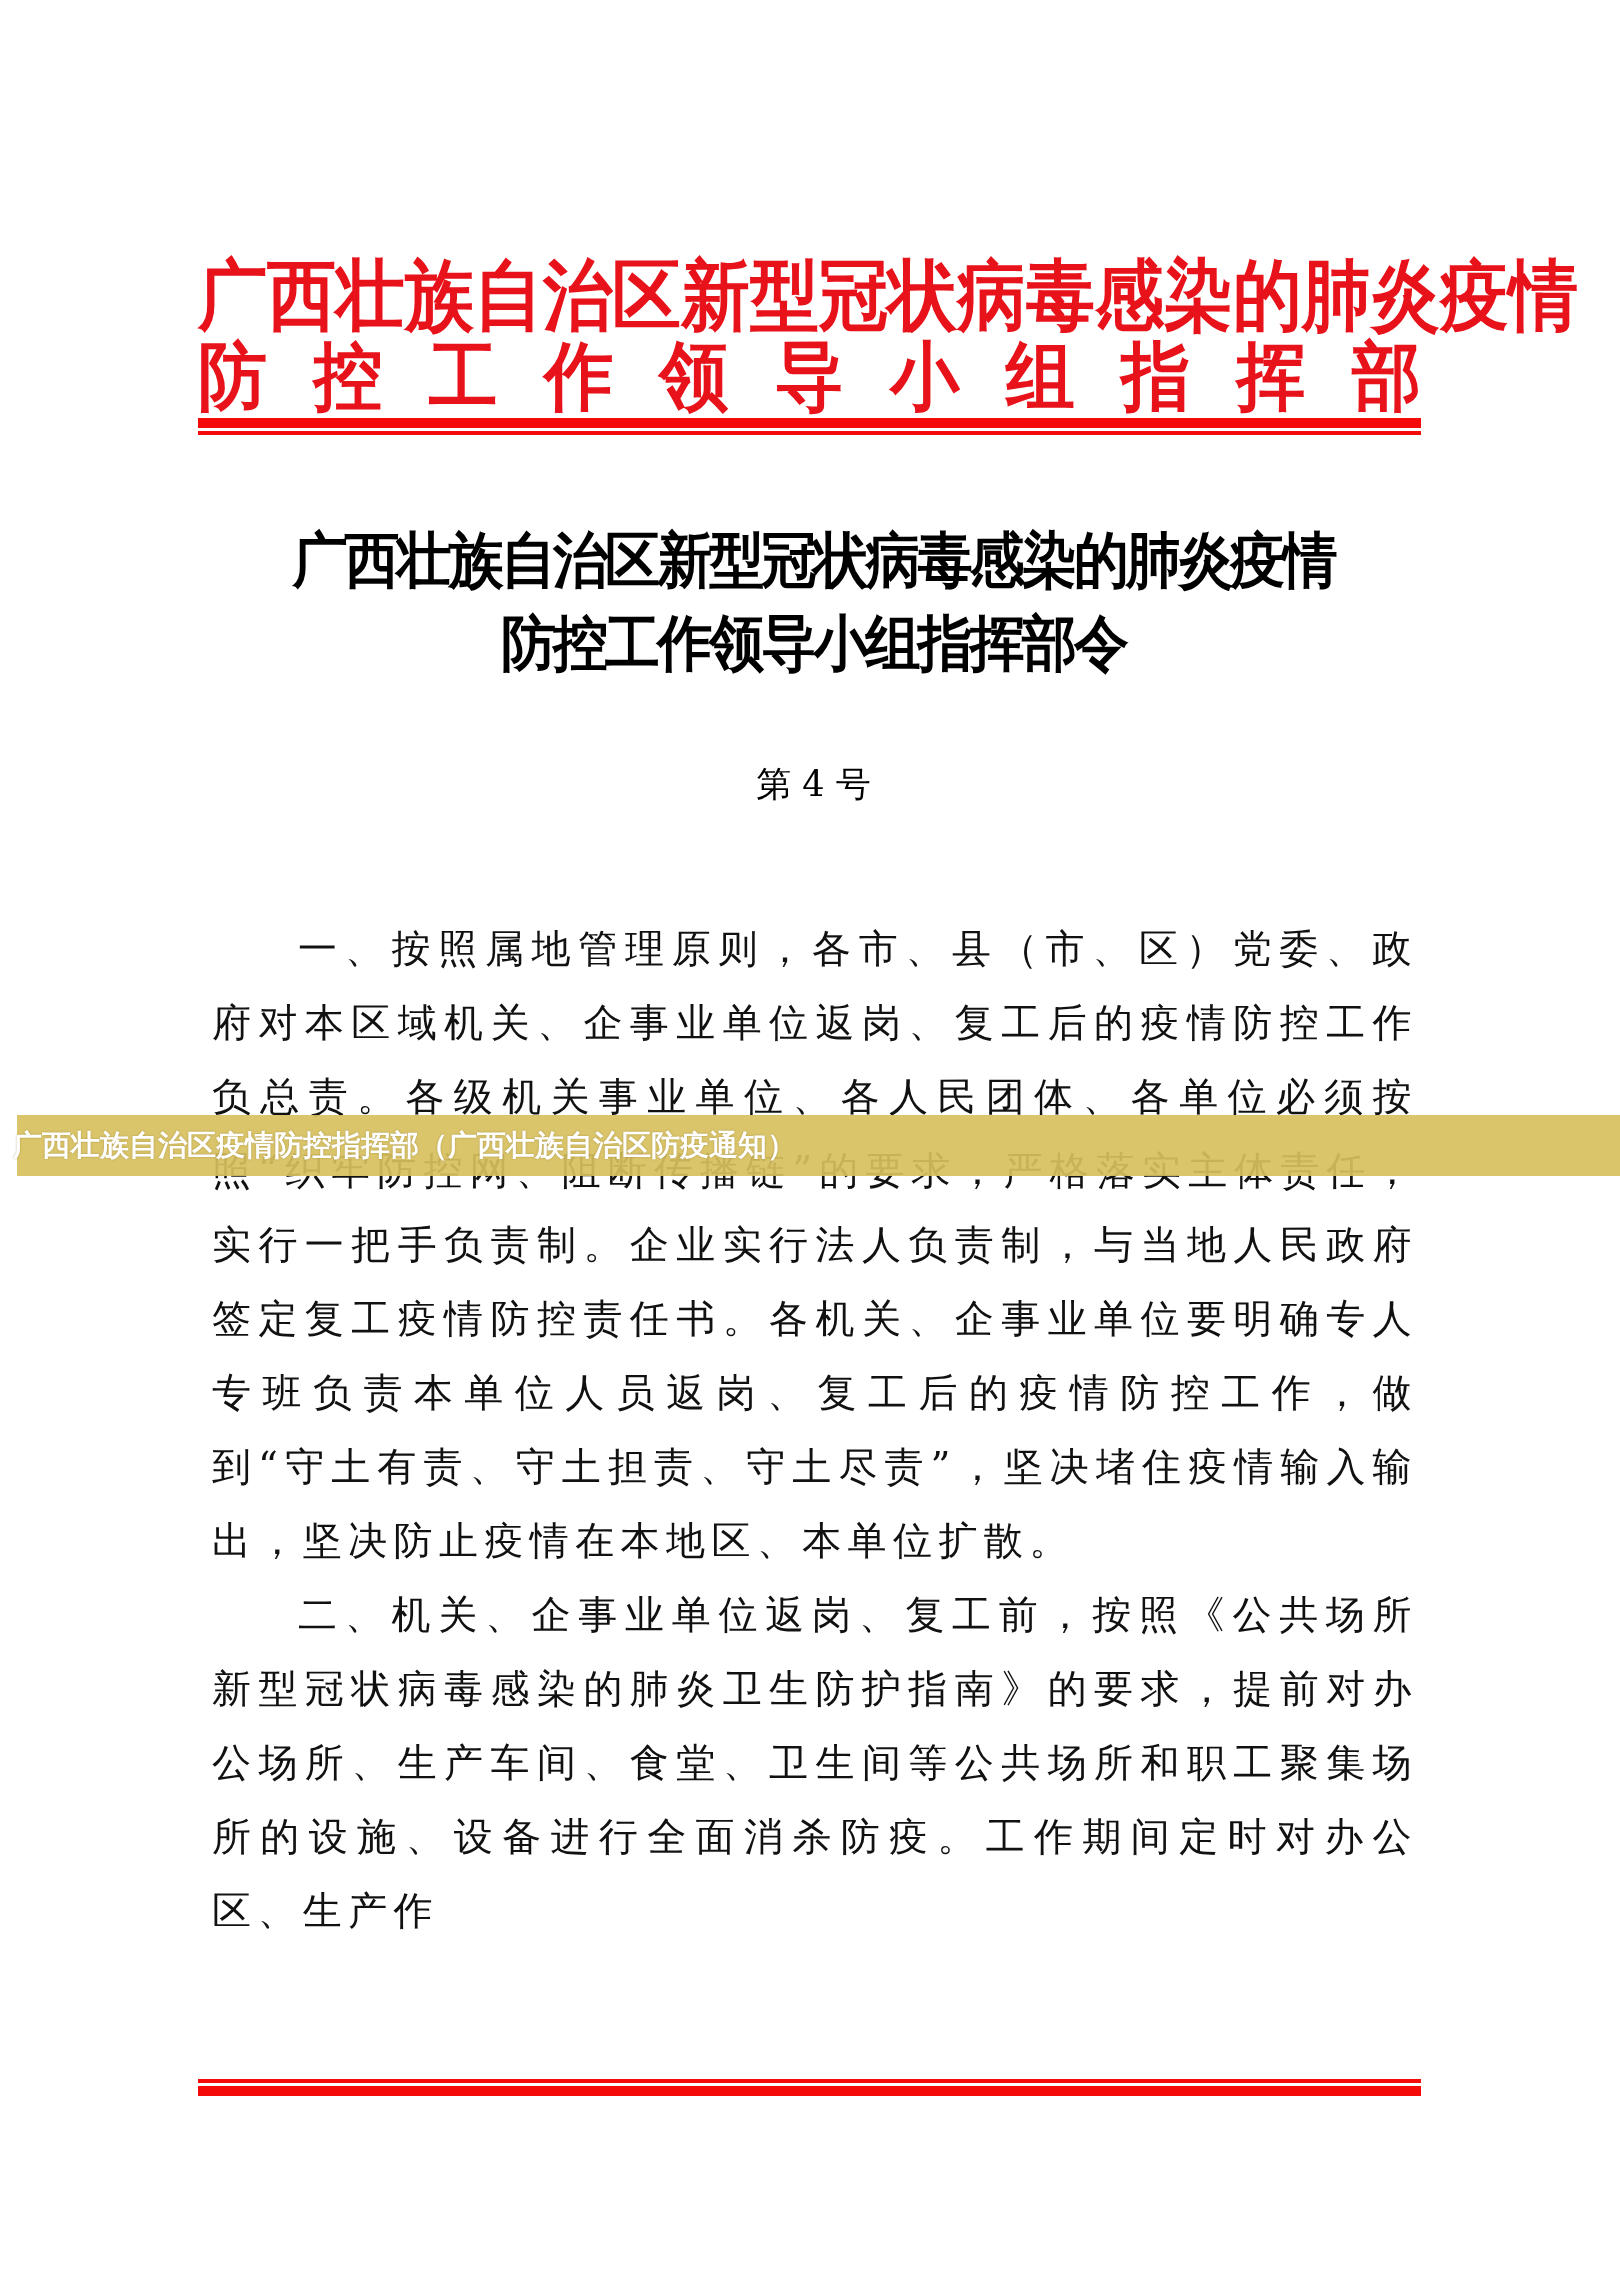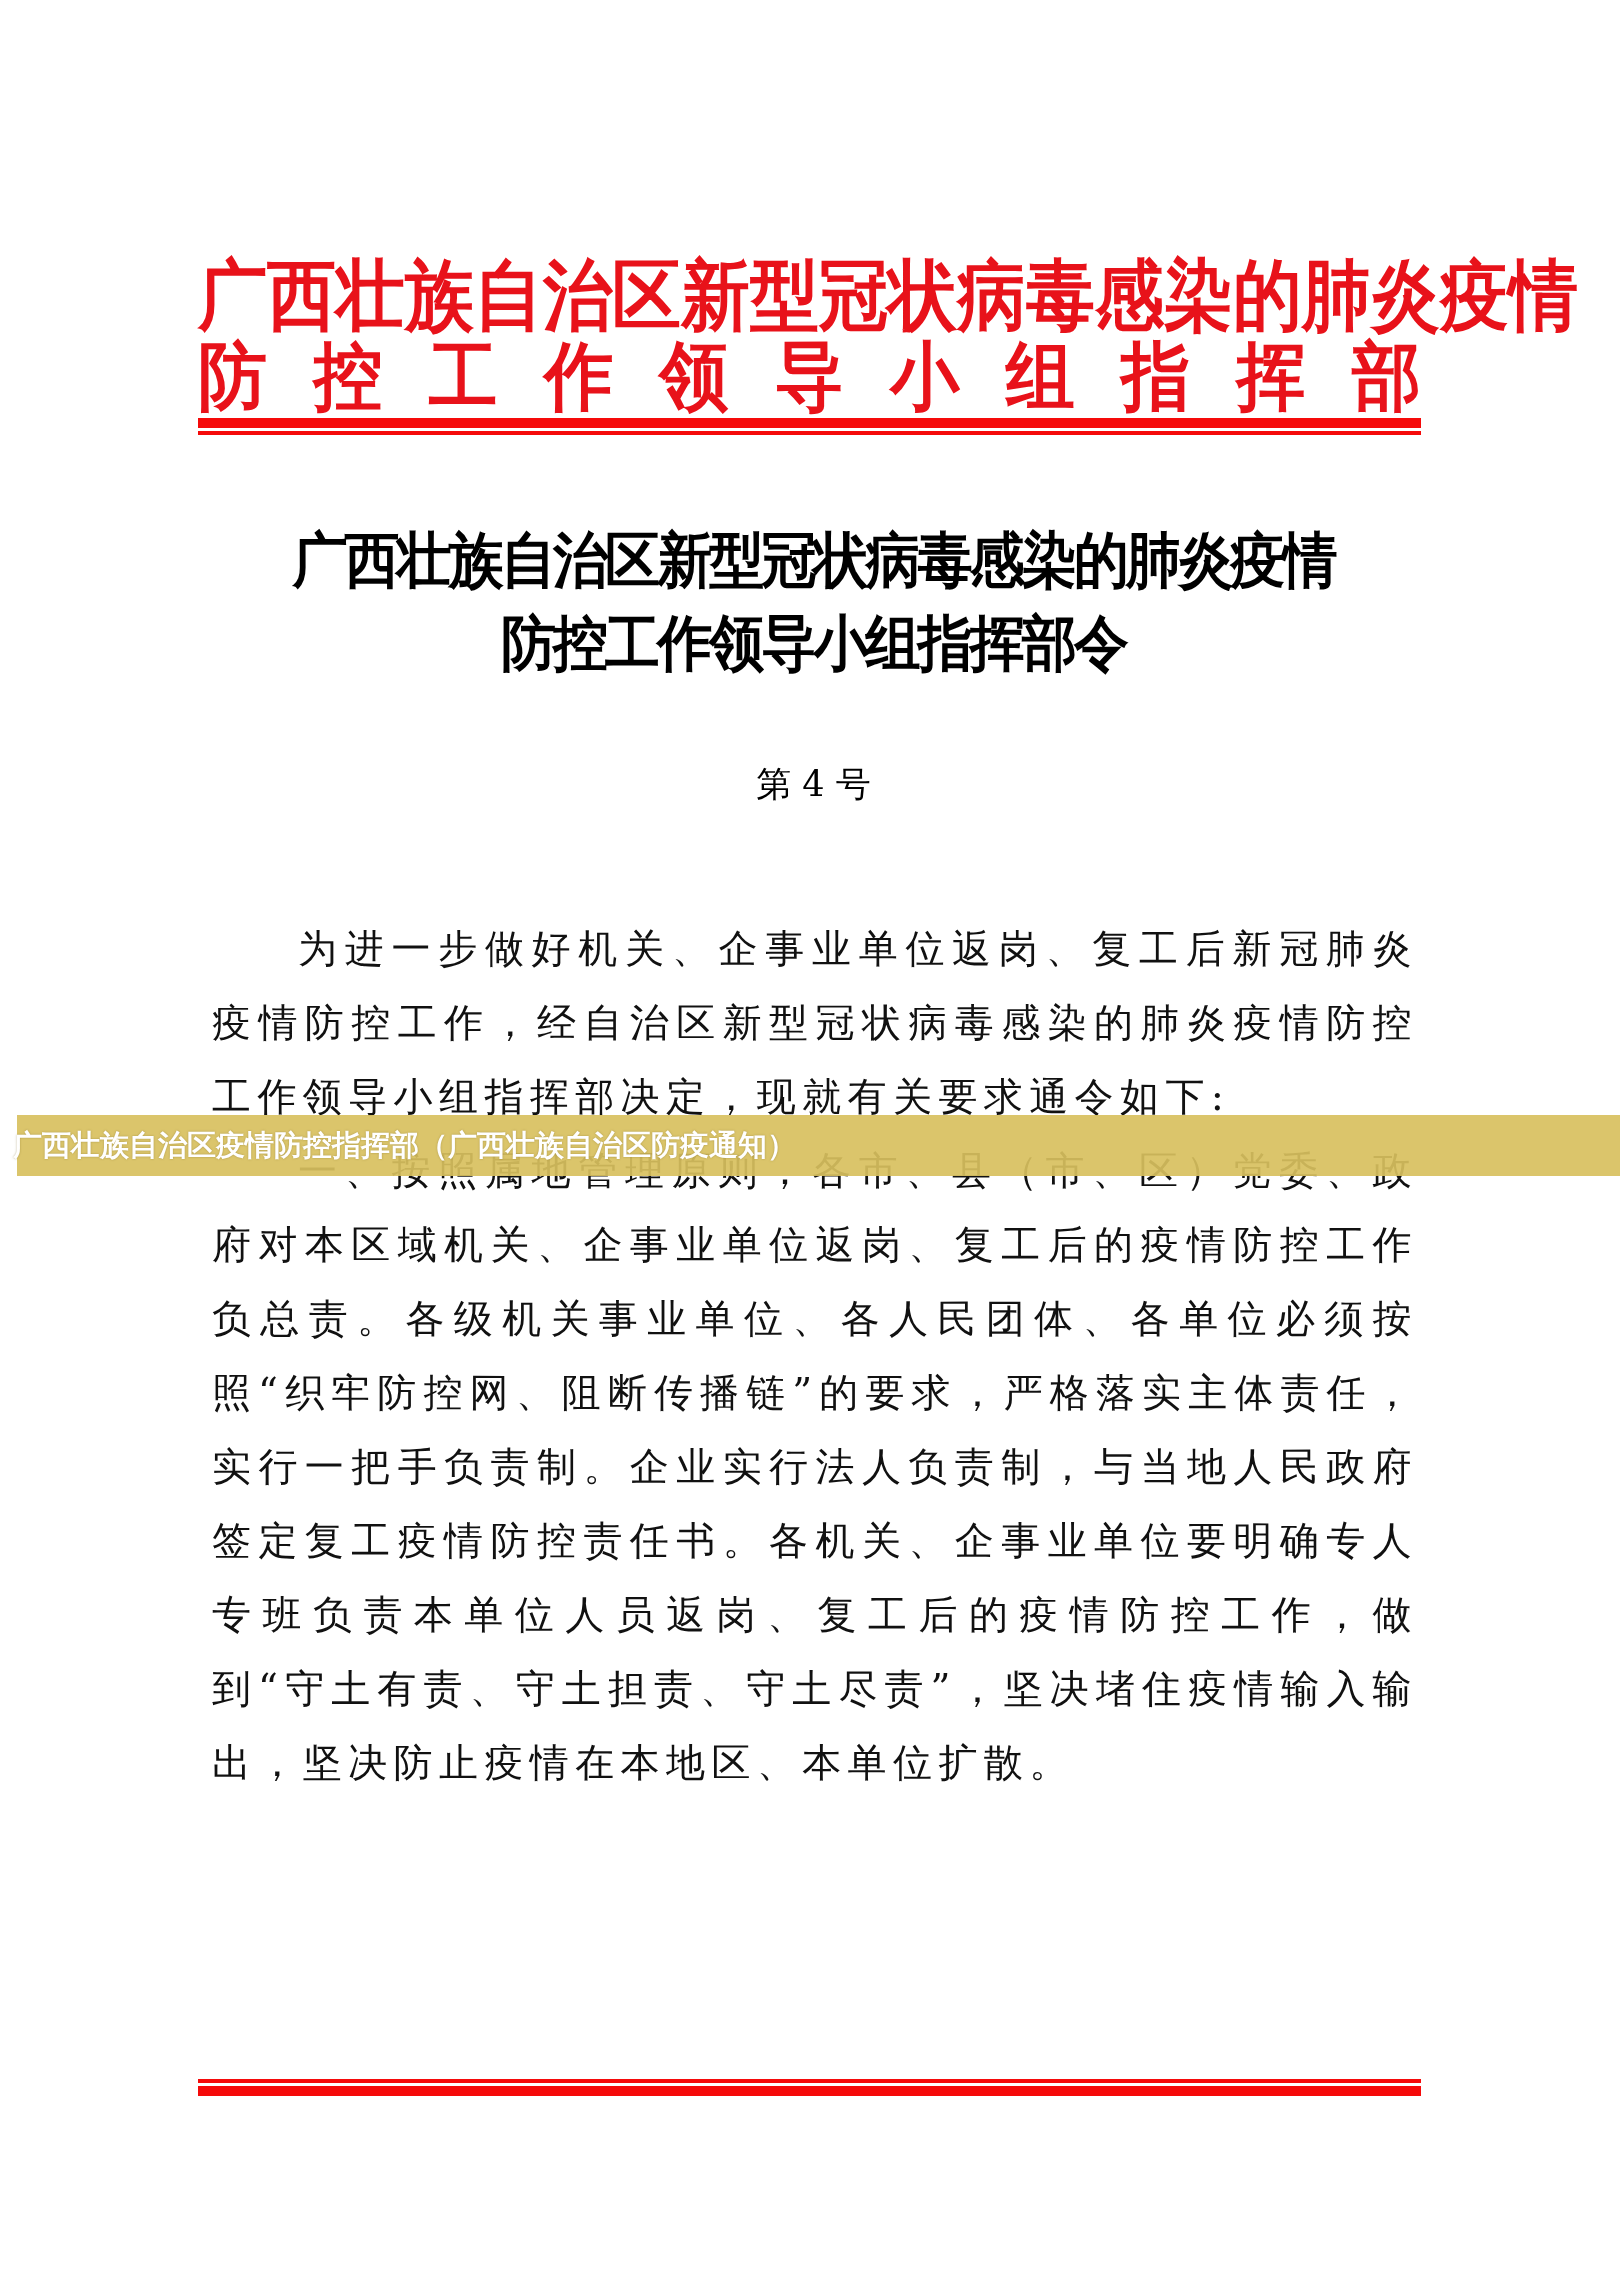--- a/index.html
+++ b/index.html
@@ -170,22 +170,22 @@
   <div class="bar bar-top-thin"></div>
 
   <div class="order-title">
     <div>广西壮族自治区新型冠状病毒感染的肺炎疫情</div>
     <div>防控工作领导小组指挥部令</div>
   </div>
 
   <div class="order-number">第 4 号</div>
 
   <div class="body-text">
-    <p class="para">为进一步做好机关、企事业单位返岗、复工后新冠肺炎疫情防控工作，经自治区新型冠状病毒感染的肺炎疫情防控工作领导小组指挥部决定，现就有关要求通令如下:</p>
     <p class="para">一、按照属地管理原则，各市、县（市、区）党委、政府对本区域机关、企事业单位返岗、复工后的疫情防控工作负总责。各级机关事业单位、各人民团体、各单位必须按照“织牢防控网、阻断传播链”的要求，严格落实主体责任，实行一把手负责制。企业实行法人负责制，与当地人民政府签定复工疫情防控责任书。各机关、企事业单位要明确专人专班负责本单位人员返岗、复工后的疫情防控工作，做到“守土有责、守土担责、守土尽责”，坚决堵住疫情输入输出，坚决防止疫情在本地区、本单位扩散。</p>
+    <p class="para">二、机关、企事业单位返岗、复工前，按照《公共场所新型冠状病毒感染的肺炎卫生防护指南》的要求，提前对办公场所、生产车间、食堂、卫生间等公共场所和职工聚集场所的设施、设备进行全面消杀防疫。工作期间定时对办公区、生产作</p>
   </div>
 
   <div class="bar bar-bot-thin"></div>
   <div class="bar bar-bot-thick"></div>
 
   <div class="banner">
     <span class="banner-text">广西壮族自治区疫情防控指挥部（广西壮族自治区防疫通知）</span>
   </div>
 
 </div>

